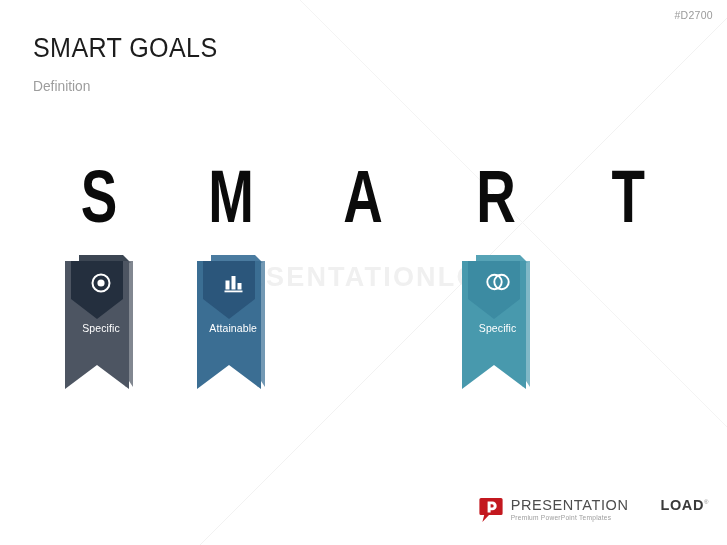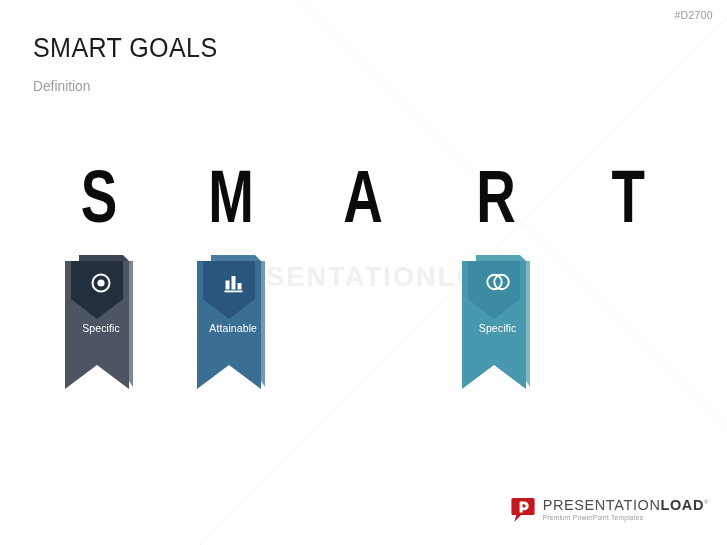--- a/index.html
+++ b/index.html
@@ -92,21 +92,21 @@
   .logo{
     position:absolute;right:18px;bottom:22px;
     display:flex;align-items:center;gap:8px;
   }
   .logo-mark{width:24px;height:26px;flex:0 0 auto;}
   .logo-text{line-height:1;}
   .logo-word{
     font-size:14.5px;letter-spacing:.6px;color:#4d4d4d;font-weight:400;
     white-space:nowrap;
   }
-  .logo-word b{font-weight:700;color:#3a3a3a;}
+  .logo-word b{font-weight:700;color:#3a3a3a;padding-left:32px;}
   .logo-word sup{font-size:6px;vertical-align:super;color:#8a8a8a;}
   .logo-tag{
     margin-top:3px;
     font-size:6.6px;color:#9c9c9c;letter-spacing:.25px;white-space:nowrap;
   }
 </style>
 </head>
 <body>
 
 <div id="slide">

